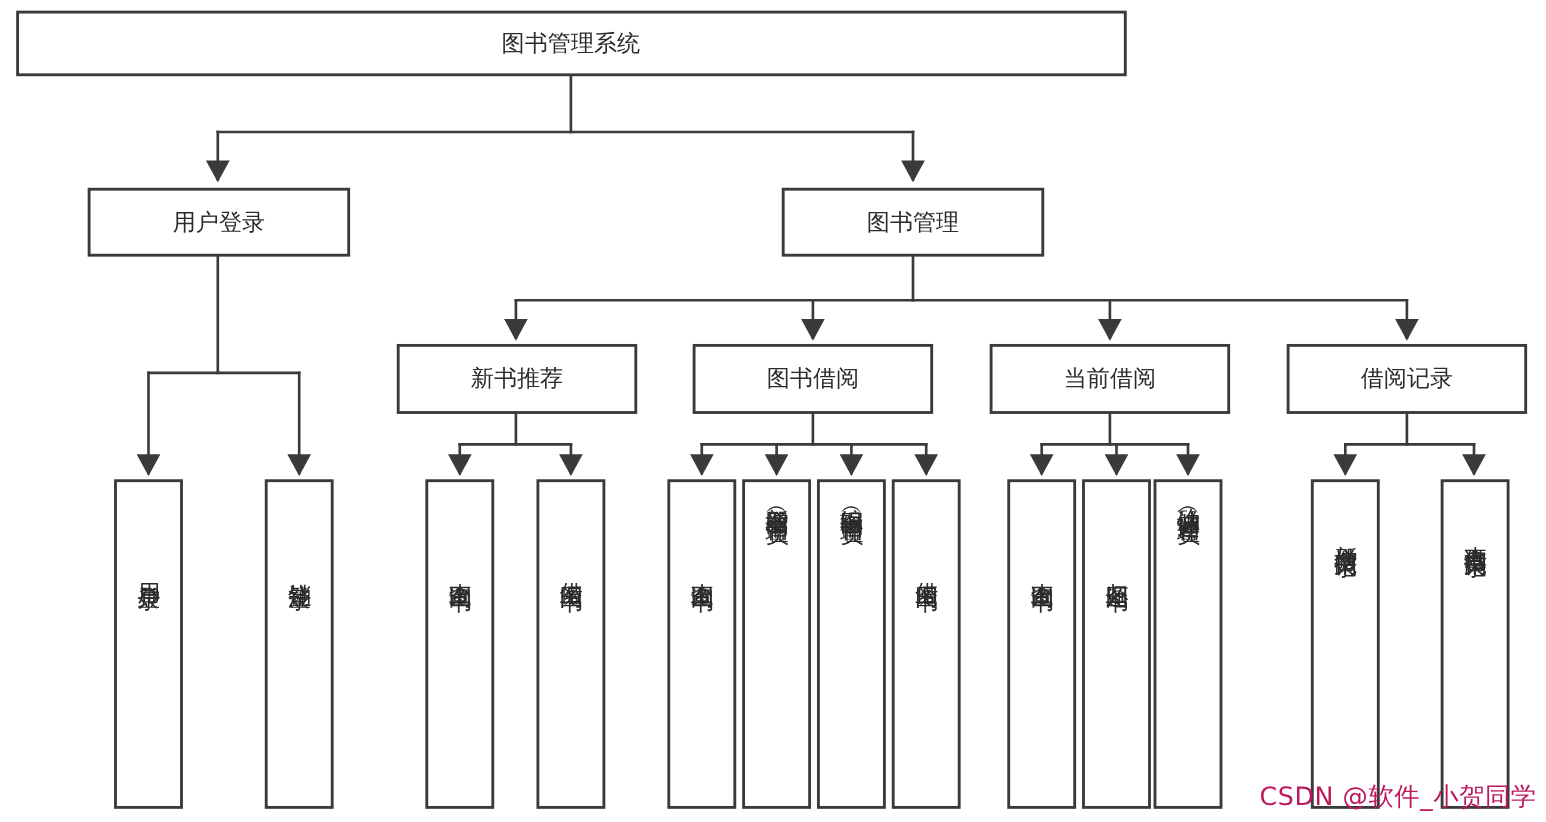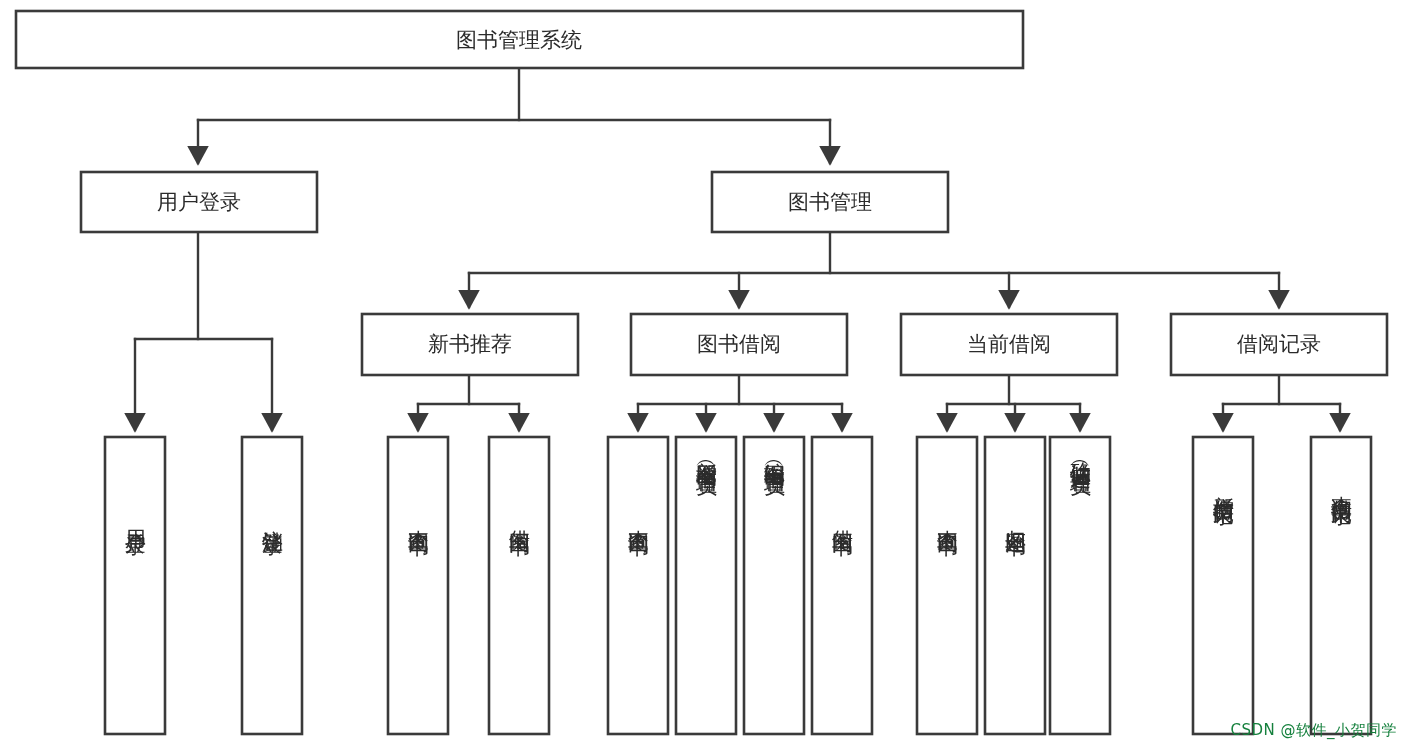--- a/index.html
+++ b/index.html
@@ -62,22 +62,22 @@
     line-height: 1.28;
     color: #2b2b2b;
     letter-spacing: 2px;
     white-space: nowrap;
   }
   .watermark {
     position: absolute;
     right: 8px;
     bottom: 7px;
     font-family: "DejaVu Sans", "Liberation Sans", sans-serif;
-    font-size: 15px;
-    color: #15803d;
+    font-size: 23px;
+    color: #be185d;
     letter-spacing: 0.5px;
     white-space: nowrap;
   }
 </style>
 </head>
 <body>
 
 <div id="diagram-root">
 
   <svg class="diagram-svg" viewBox="0 0 1405 747">

